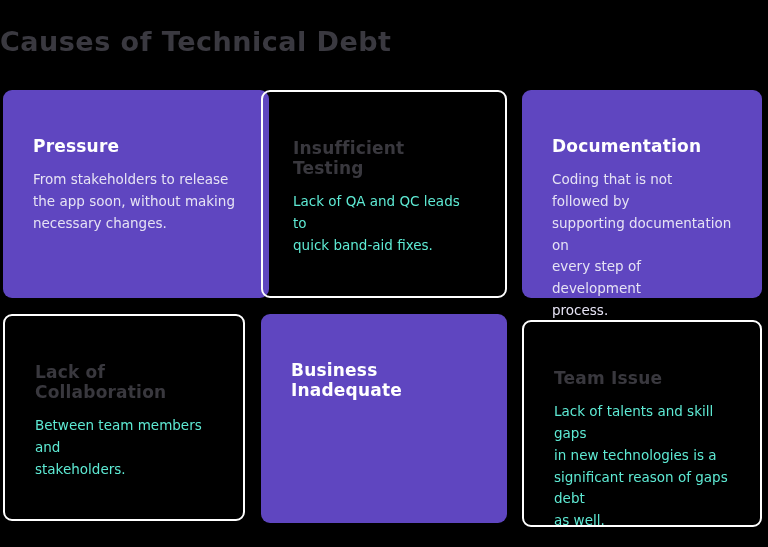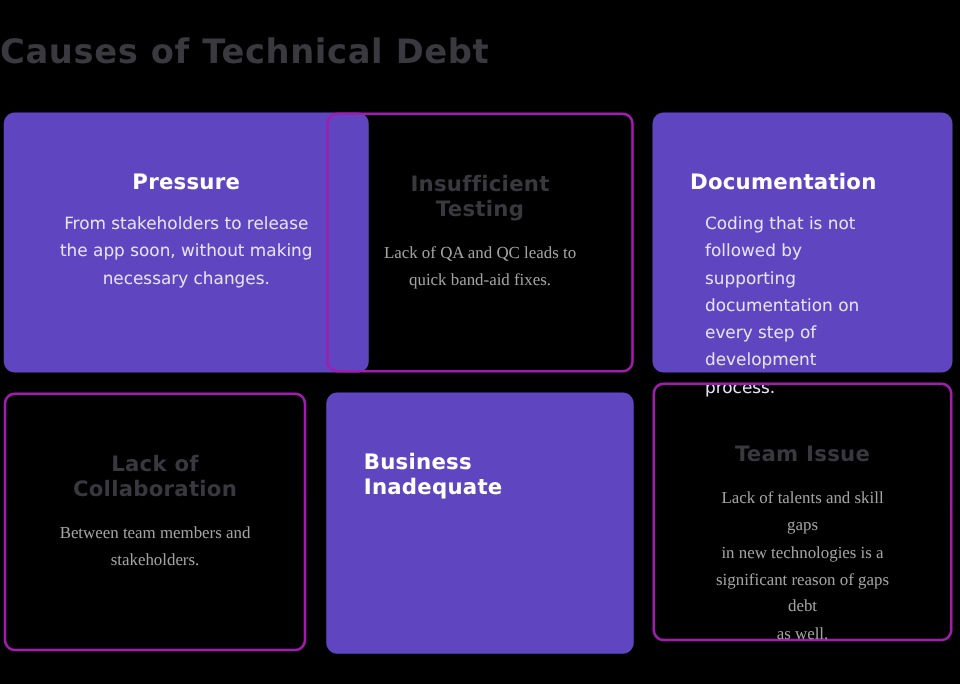--- a/index.html
+++ b/index.html
@@ -31,46 +31,45 @@
     position: absolute;
     box-sizing: border-box;
     border-radius: 9px;
     padding: 46px 30px 0 30px;
   }
   .card.filled {
     background: #5F46C0;
   }
   .card.outline {
     background: transparent;
-    border: 2px solid #a21caf;
-    text-align: center;
+    border: 2px solid #ffffff;
   }
   .card-title {
     margin: 0 0 13px 0;
     font-size: 17px;
     font-weight: bold;
     letter-spacing: 0.2px;
   }
   .card-body {
-    margin: 12px;
+    margin: 0;
     font-size: 13.5px;
     line-height: 1.62;
     white-space: pre-line;
   }
   .filled .card-title { color: #FFFFFF; }
   .filled .card-body  { color: #E6E3F4; }
   .outline .card-title { color: #39383E; }
-  .outline .card-body  { color: #a3a3a3; font-family: Liberation Serif, serif; }
+  .outline .card-body  { color: #5eead4; }
 
-  .c1 { left: 3px;   top: 90px;  width: 292px; height: 208px; text-align: center; }
+  .c1 { left: 3px;   top: 90px;  width: 266px; height: 208px; }
   .c2 { left: 261px; top: 90px;  width: 246px; height: 208px; }
   .c3 { left: 522px; top: 90px;  width: 240px; height: 208px; }
   .c4 { left: 3px;   top: 314px; width: 242px; height: 207px; }
   .c5 { left: 261px; top: 314px; width: 246px; height: 209px; }
-  .c6 { left: 522px; top: 306px; width: 240px; height: 207px; }
+  .c6 { left: 522px; top: 320px; width: 240px; height: 207px; }
 </style>
 </head>
 <body>
 
 <div class="canvas">
 
   <h1 class="page-title">Causes of Technical Debt</h1>
 
   <div class="card filled c1">
     <h2 class="card-title">Pressure</h2>

